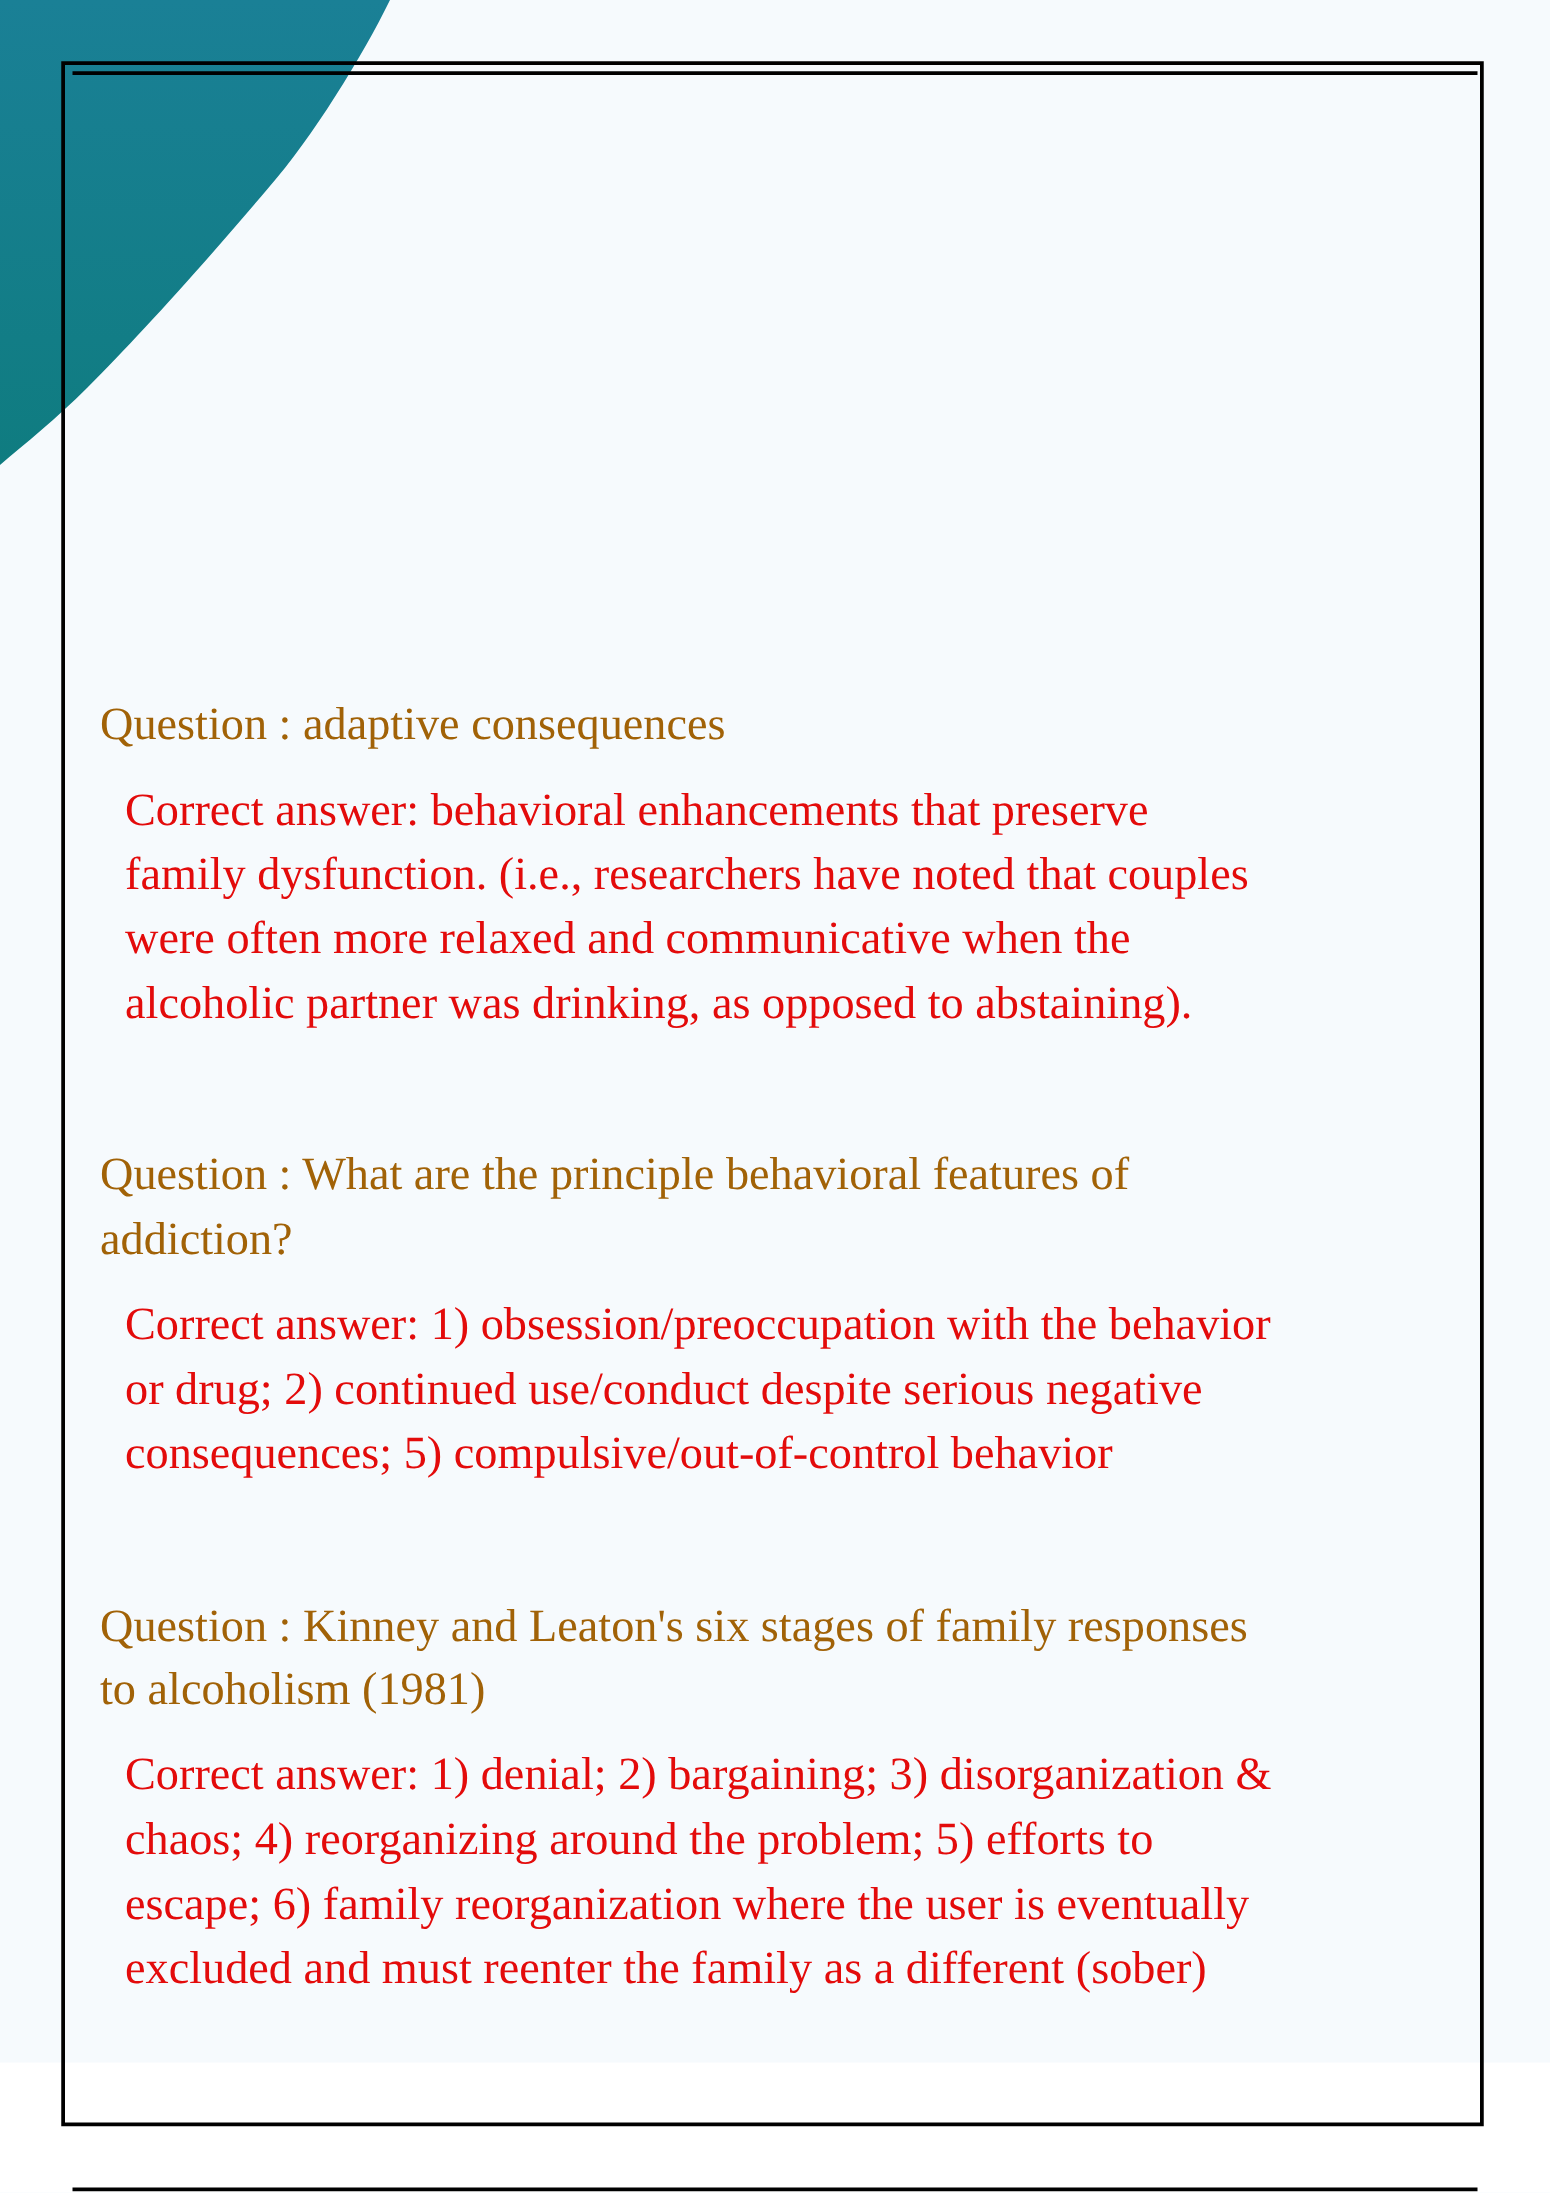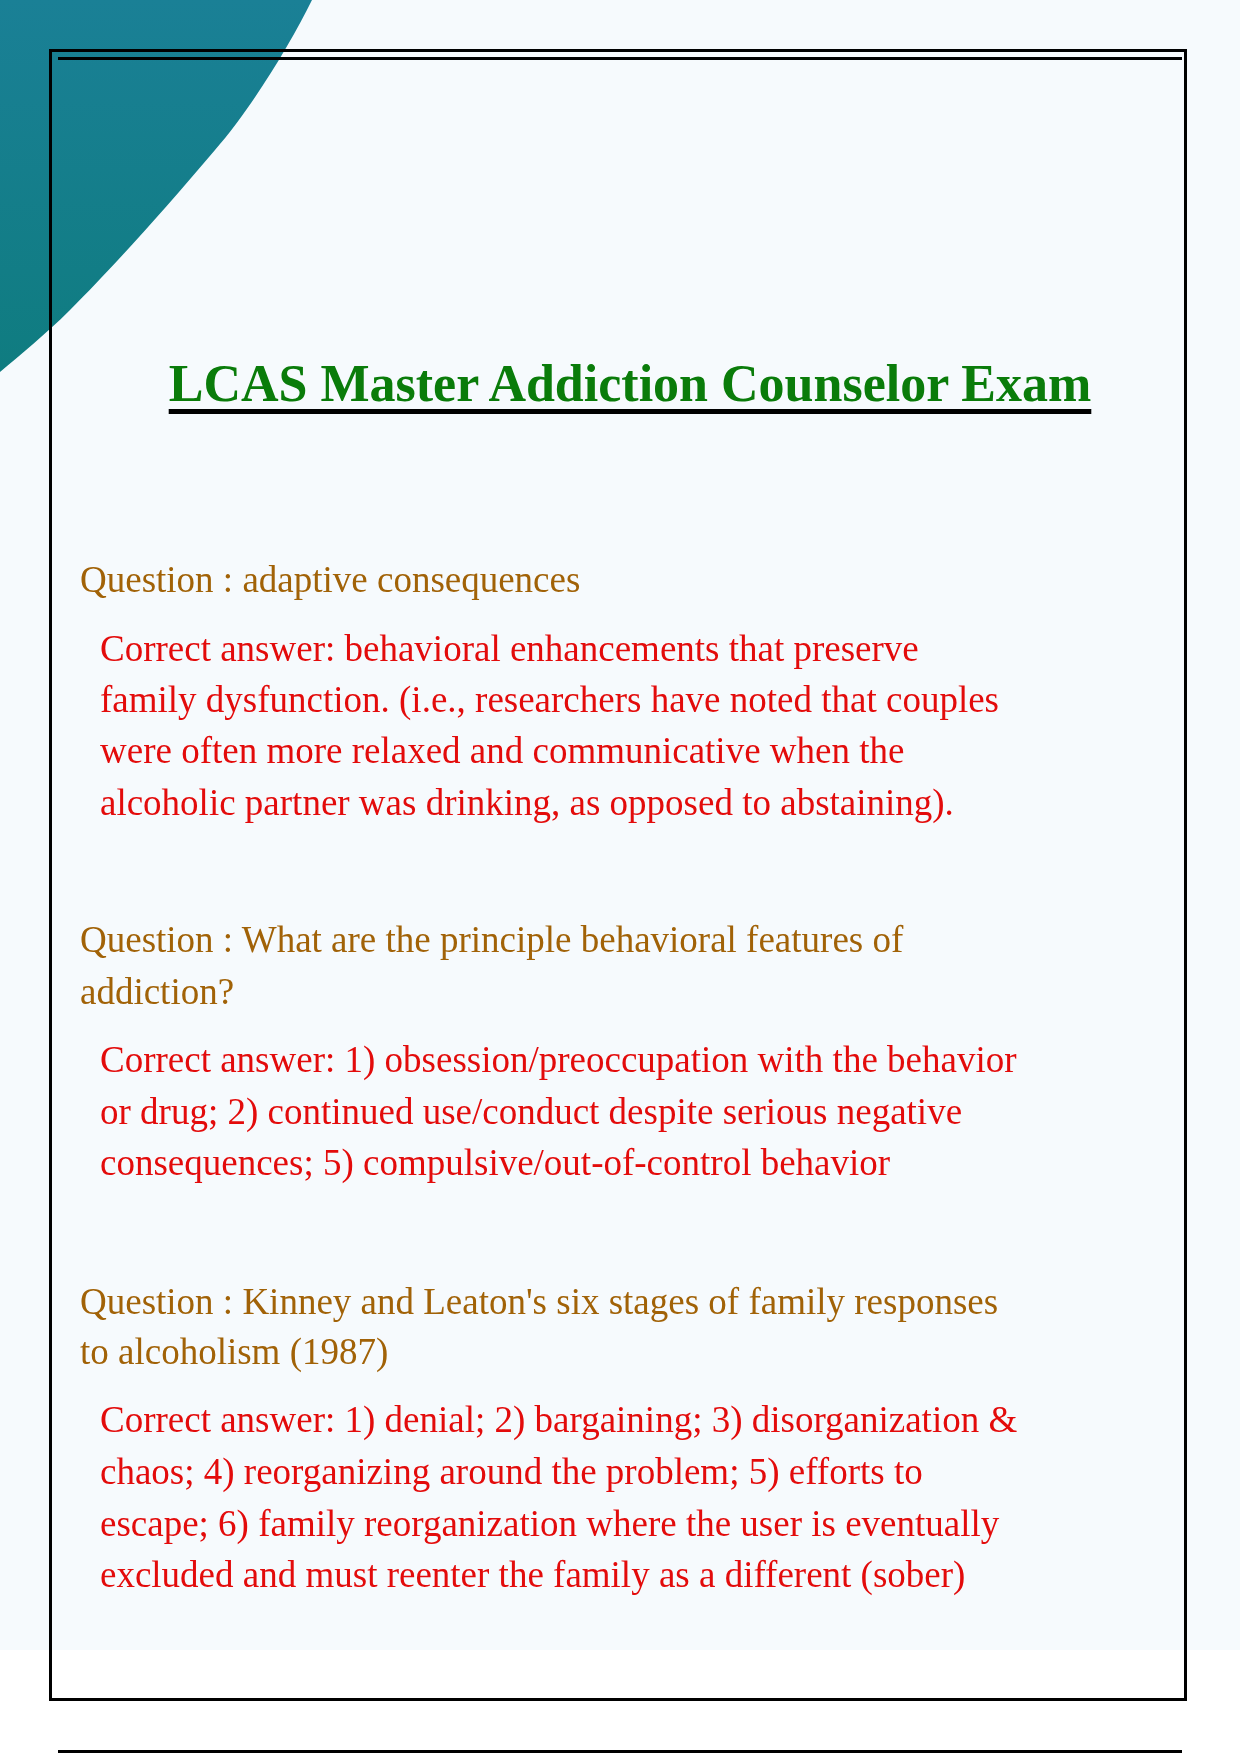--- a/index.html
+++ b/index.html
@@ -54,33 +54,32 @@
     </linearGradient>
   </defs>
   <path d="M0,0 L312,0 C290,45 250,110 215,150 C160,215 110,270 70,310 C45,335 20,355 0,372 Z" fill="url(#tealg)"></path>
 </svg>
 
 <div class="frame"></div>
 <div class="frame-inner-line"></div>
 <div class="bottom-rule"></div>
 
 <div class="title">
-  <span class="title-line"><span>LCAS Master Addiction Counselor Exam</span></span>
 </div>
 
 <div class="line q" style="top:561px">Question : adaptive consequences</div>
 <div class="line a" style="top:630px">Correct answer: behavioral enhancements that preserve</div>
 <div class="line a" style="top:681px">family dysfunction. (i.e., researchers have noted that couples</div>
 <div class="line a" style="top:732px">were often more relaxed and communicative when the</div>
 <div class="line a" style="top:784px">alcoholic partner was drinking, as opposed to abstaining).</div>
 
 <div class="line q" style="top:921px">Question : What are the principle behavioral features of</div>
 <div class="line q" style="top:973px">addiction?</div>
 <div class="line a" style="top:1041px">Correct answer: 1) obsession/preoccupation with the behavior</div>
 <div class="line a" style="top:1093px">or drug; 2) continued use/conduct despite serious negative</div>
 <div class="line a" style="top:1144px">consequences; 5) compulsive/out-of-control behavior</div>
 
 <div class="line q" style="top:1283px">Question : Kinney and Leaton's six stages of family responses</div>
-<div class="line q" style="top:1333px">to alcoholism (1987)</div>
+<div class="line q" style="top:1333px">to alcoholism (1981)</div>
 <div class="line a" style="top:1401px">Correct answer: 1) denial; 2) bargaining; 3) disorganization &amp;</div>
 <div class="line a" style="top:1453px">chaos; 4) reorganizing around the problem; 5) efforts to</div>
 <div class="line a" style="top:1505px">escape; 6) family reorganization where the user is eventually</div>
 <div class="line a" style="top:1556px">excluded and must reenter the family as a different (sober)</div>
 
 </body></html>

